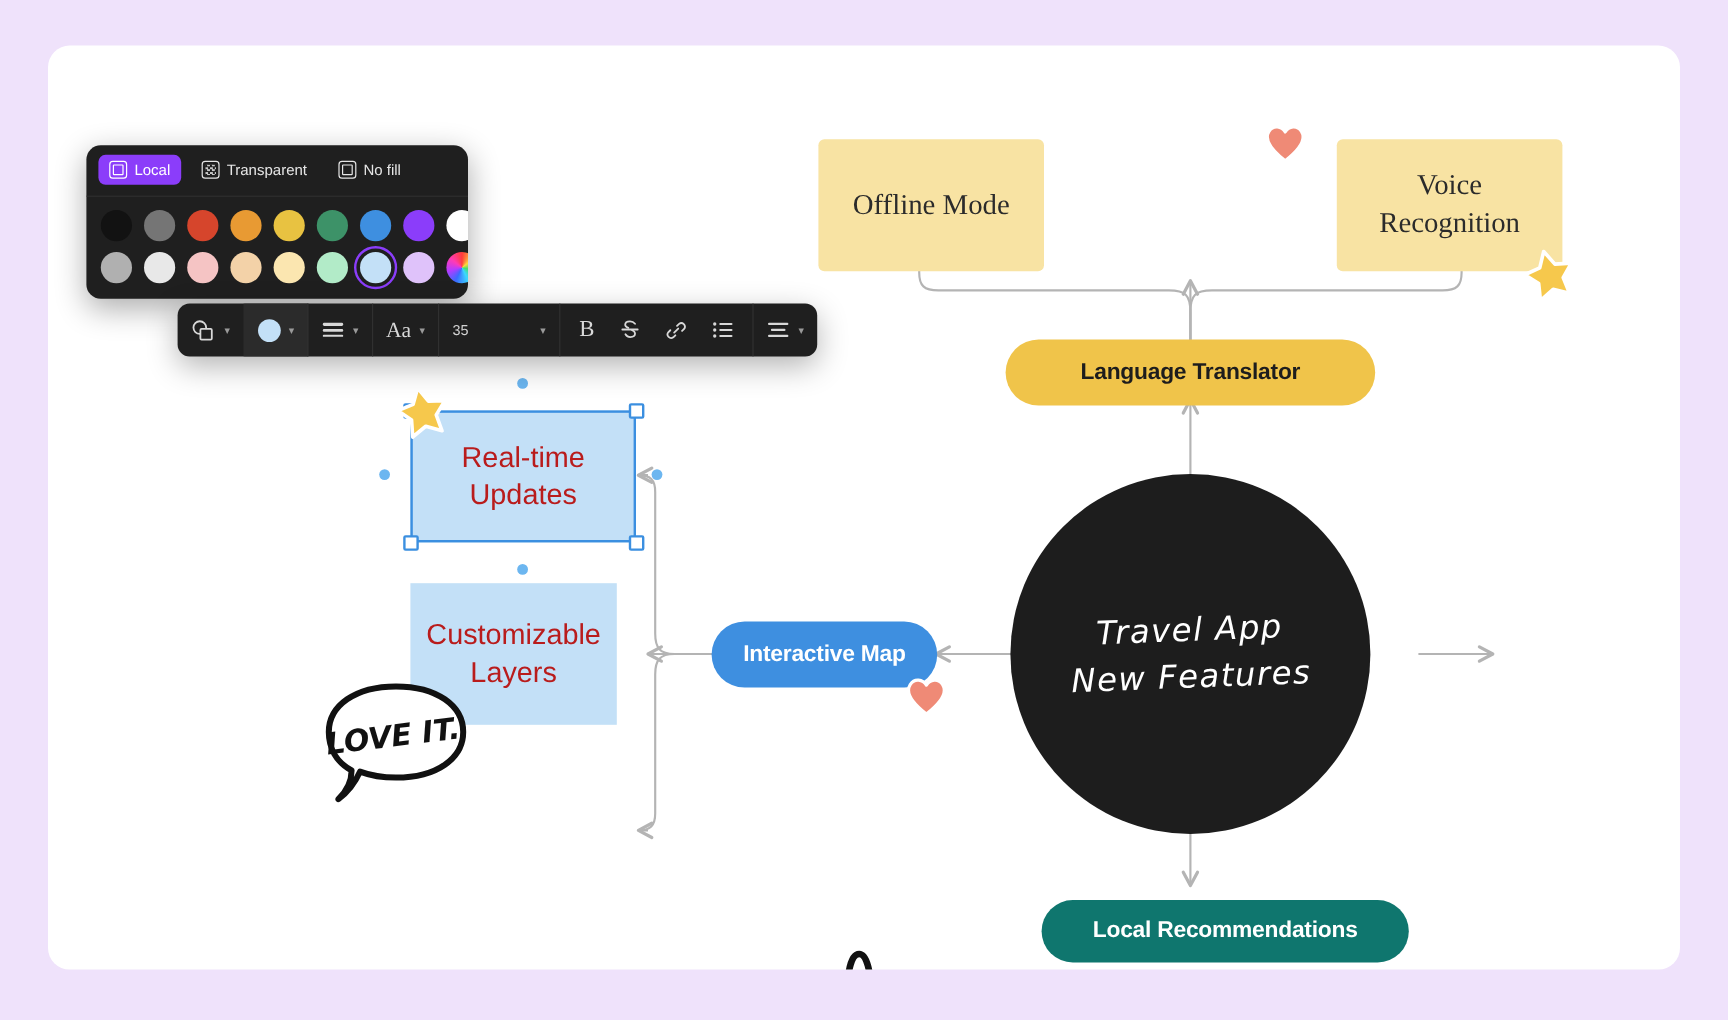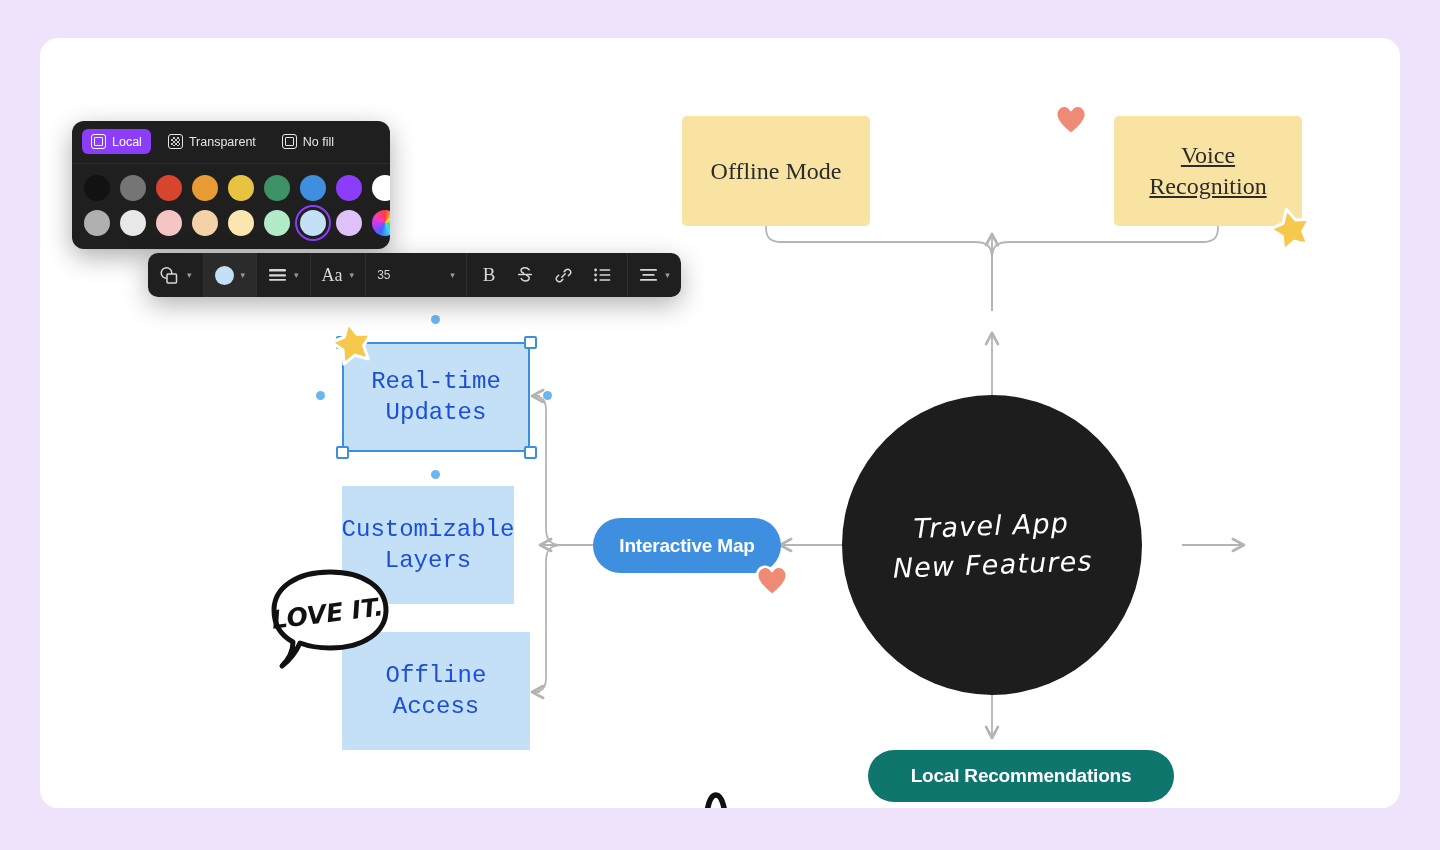--- a/index.html
+++ b/index.html
@@ -16,21 +16,21 @@
   }
   .abs{position:absolute;}
 
   
   #wires{position:absolute;left:0;top:0;width:1360px;height:770px;pointer-events:none;}
 
   
   .node{position:absolute;display:flex;align-items:center;justify-content:center;text-align:center;box-sizing:border-box;}
   .pill{border-radius:28px;color:#fff;font-weight:bold;font-size:19px;letter-spacing:-0.2px;}
   .sticky{background:#f8e3a3;border-radius:5px;font-family:"Liberation Serif",serif;font-size:24px;color:#2b2b2b;line-height:1.28;}
-  .lightbox{background:#c3e0f7;font-family:Liberation Mono, monospace;font-size:24px;color:#1d4ed8;line-height:1.3;}
+  .lightbox{background:#c3e0f7;font-family:Liberation Sans, sans-serif;font-size:24px;color:#b91c1c;line-height:1.3;}
 
   #central{
     width:300px;height:300px;border-radius:50%;background:#1d1d1d;
     flex-direction:column;color:#fff;
   }
   #central .ctext{
     font-family:"DejaVu Sans",sans-serif;
     font-style:italic;font-size:27px;line-height:1.45;
     letter-spacing:1.2px;white-space:pre-line;
     transform:rotate(-2.2deg);
@@ -113,30 +113,33 @@
   <div class="node sticky" id="n-offline-mode" style="left:642px;top:78px;width:188px;height:110px;">
     <span>Offline Mode</span>
   </div>
 
   <span class="sticker" style="left:1011px;top:60px;">
     <svg width="40" height="40" viewBox="0 0 40 40">
       <path d="M20 36 C6 25 3 17 6.5 11.5 C10 6 17 7 20 12 C23 7 30 6 33.5 11.5 C37 17 34 25 20 36Z" fill="#ef8a76" stroke="#ffffff" stroke-width="2.6" stroke-linejoin="round"></path>
     </svg>
   </span>
 
-  <div class="node sticky" id="n-voice-recognition" style="left:1074px;top:78px;width:188px;height:110px;white-space:pre-line;text-decoration:underline;">
+  <div class="node sticky" id="n-voice-recognition" style="left:1074px;top:78px;width:188px;height:110px;white-space:pre-line;">
     <span>Voice
 Recognition</span>
   </div>
   <span class="sticker" style="left:1227px;top:166px;">
     <svg width="48" height="48" viewBox="0 0 48 48">
       <path d="M24 5 L30.5 17.5 L44 20 L34.5 30 L36.5 44 L24 37.5 L11.5 44 L13.5 30 L4 20 L17.5 17.5Z" fill="#f6c84c" stroke="#ffffff" stroke-width="3" stroke-linejoin="round" transform="rotate(-14 24 24)"></path>
     </svg>
   </span>
 
+  <div class="node pill" id="n-language-translator" style="left:798px;top:245px;width:308px;height:55px;background:#f0c44a;color:#1d1d1d;">
+    <span>Language Translator</span>
+  </div>
 
   <div class="node" id="central" style="left:802px;top:357px;">
     <span class="ctext">Travel App
 New Features</span>
   </div>
 
 
   <div class="node pill" id="n-local-rec" style="left:828px;top:712px;width:306px;height:52px;background:#0f766e;">
     <span>Local Recommendations</span>
   </div>
@@ -168,23 +171,20 @@
     <svg width="48" height="48" viewBox="0 0 48 48">
       <path d="M24 5 L30.5 17.5 L44 20 L34.5 30 L36.5 44 L24 37.5 L11.5 44 L13.5 30 L4 20 L17.5 17.5Z" fill="#f6c84c" stroke="#ffffff" stroke-width="3" stroke-linejoin="round" transform="rotate(-12 24 24)"></path>
     </svg>
   </span>
 
   <div class="node lightbox" id="n-layers" style="left:302px;top:448px;width:172px;height:118px;white-space:pre-line;">
     <span>Customizable
 Layers</span>
   </div>
 
-  <div class="node lightbox" id="n-offline-access" style="left:302px;top:594px;width:188px;height:118px;">
-    <span>Offline Access</span>
-  </div>
 
   <div class="abs" style="left:220px;top:528px;">
     <svg width="140" height="110" viewBox="0 0 140 110">
       <path d="M70 6 C104 6 126 22 126 44 C126 66 104 82 70 82 C58 82 48 80 40 77
                C36 86 30 94 22 100 C30 92 33 84 33 76 C20 69 14 57 14 44 C14 22 36 6 70 6Z" fill="#ffffff" stroke="#111111" stroke-width="5" stroke-linejoin="round"></path>
       <text x="68" y="56" text-anchor="middle" font-family="DejaVu Sans, sans-serif" font-size="25" font-weight="bold" font-style="italic" fill="#111111" transform="rotate(-7 68 52)">LOVE IT.</text>
     </svg>
   </div>
 
   <div class="abs" style="left:640px;top:735px;">

